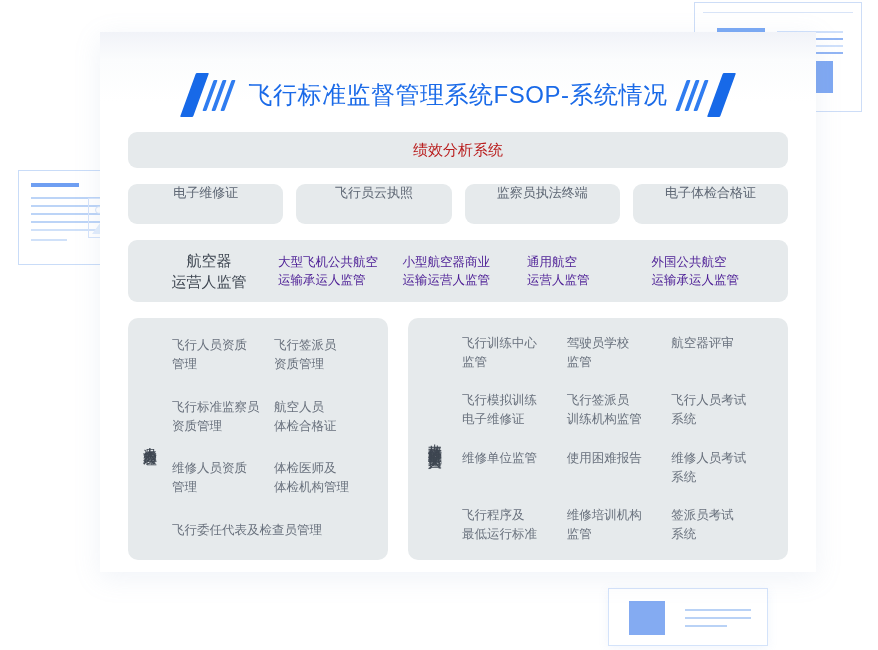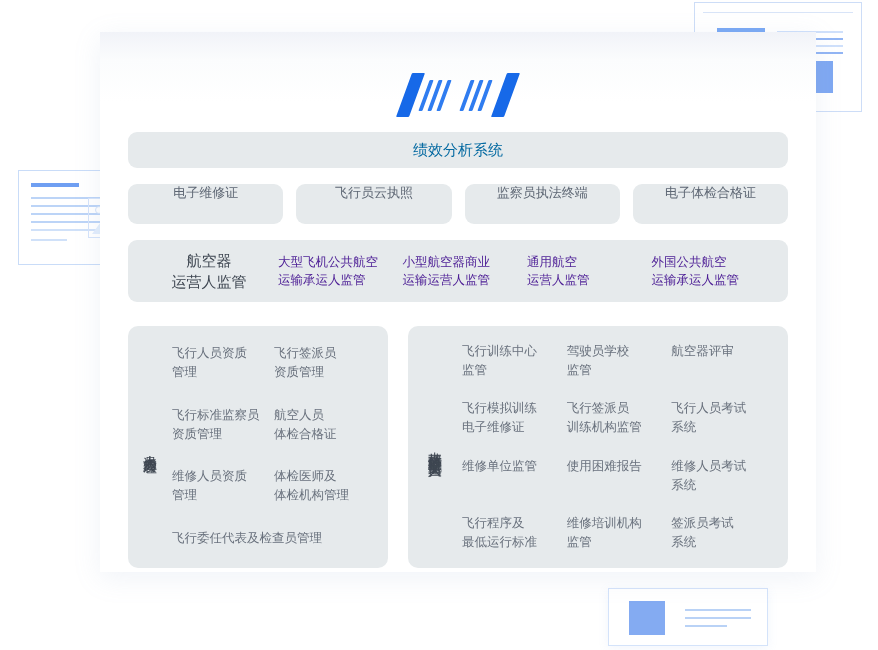--- a/index.html
+++ b/index.html
@@ -65,28 +65,28 @@
   .slashes.right .sl.thick{margin-right:0;margin-left:7px;}
   .slashes.right .sl.thin{margin-right:5px;}
   #page-title{font-size:24px;color:#1a6ae8;letter-spacing:.5px;white-space:nowrap;}
 
   
   #content{position:absolute;left:28px;top:100px;width:660px;}
 
   .band{background:#e6eaec;border-radius:9px;}
 
   #row-perf{height:36px;display:flex;align-items:center;justify-content:center;margin-bottom:16px;}
-  #row-perf .lbl{font-size:15px;color:#0369a1;}
+  #row-perf .lbl{font-size:15px;color:#b91c1c;}
 
   #row-cert{display:flex;gap:13px;margin-bottom:16px;}
   #row-cert .cell{flex:1;height:40px;background:#e6eaec;border-radius:9px;
     display:flex;align-items:flex-start;justify-content:center;}
   #row-cert .cell span{font-size:13px;color:#5d6673;}
 
-  #row-oper{height:62px;display:flex;align-items:center;padding:0 22px;box-sizing:border-box;margin-bottom:24px;}
+  #row-oper{height:62px;display:flex;align-items:center;padding:0 22px;box-sizing:border-box;margin-bottom:16px;}
   #row-oper .grp-label{width:118px;text-align:center;font-size:15px;line-height:21px;color:#3e4651;flex:0 0 auto;}
   #row-oper .items{flex:1;display:flex;}
   #row-oper .items .it{flex:1;font-size:12.5px;line-height:18px;color:#4c1d95;padding-left:10px;box-sizing:border-box;}
 
   #row-panels{display:flex;gap:20px;}
 
   .panel{background:#e6eaec;border-radius:10px;display:flex;padding:14px 0;box-sizing:border-box;}
 
   #panel-staff{width:260px;height:242px;}
   #panel-support{width:380px;height:242px;}
@@ -154,20 +154,21 @@
 
   <div id="main-panel">
 
     <div id="title-row">
       <span class="slashes left">
         <i class="sl thick"></i>
           <i class="sl thin"></i>
           <i class="sl thin"></i>
           <i class="sl thin"></i>
       </span>
+      <span id="page-title">飞行标准监督管理系统FSOP-系统情况</span>
       <span class="slashes right">
         <i class="sl thin"></i>
           <i class="sl thin"></i>
           <i class="sl thin"></i>
           <i class="sl thick"></i>
       </span>
     </div>
 
     <div id="content">
 

